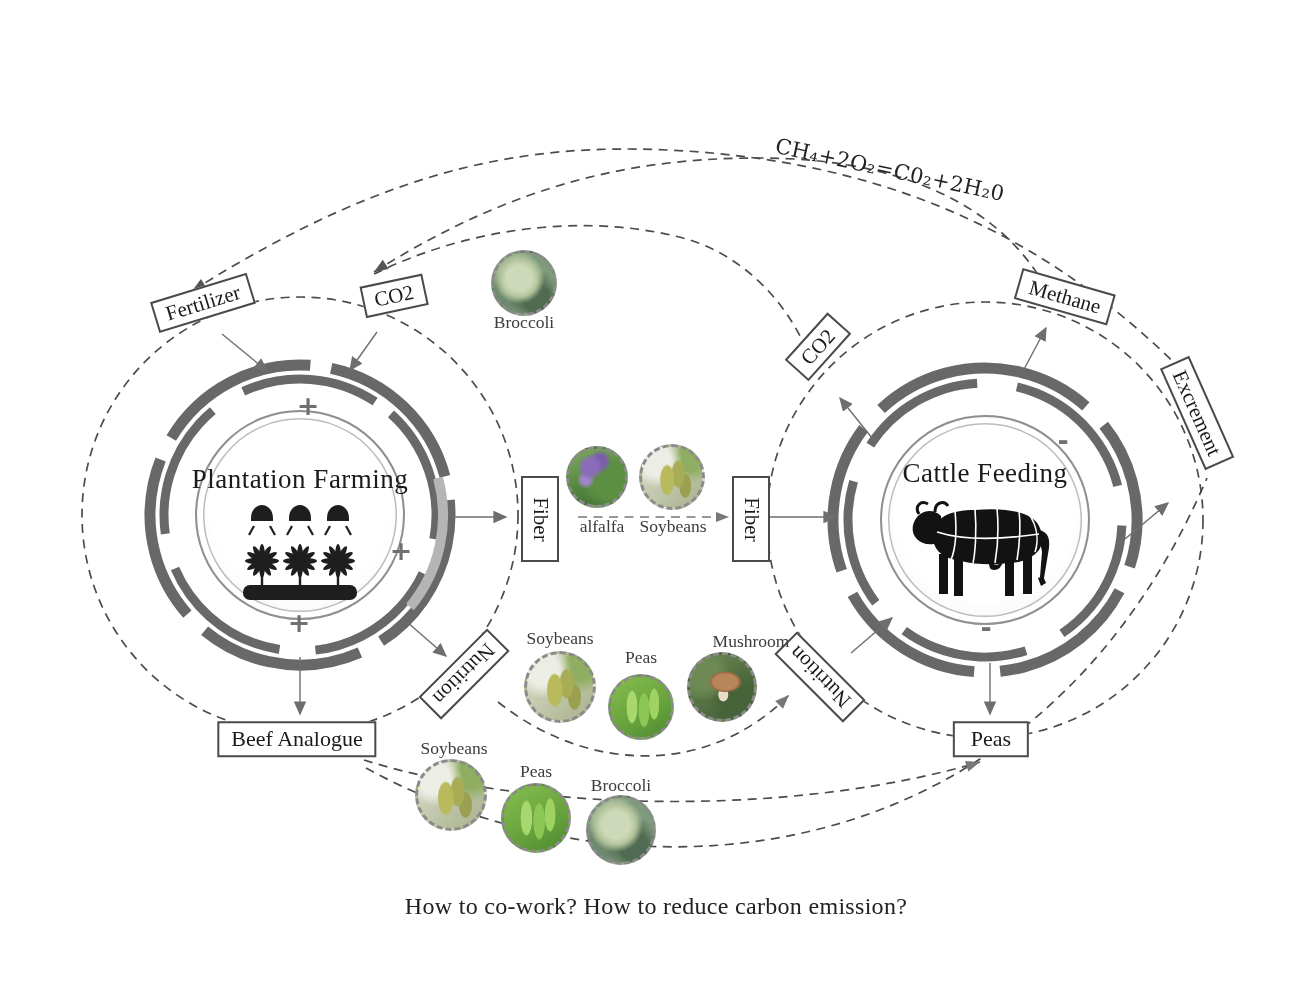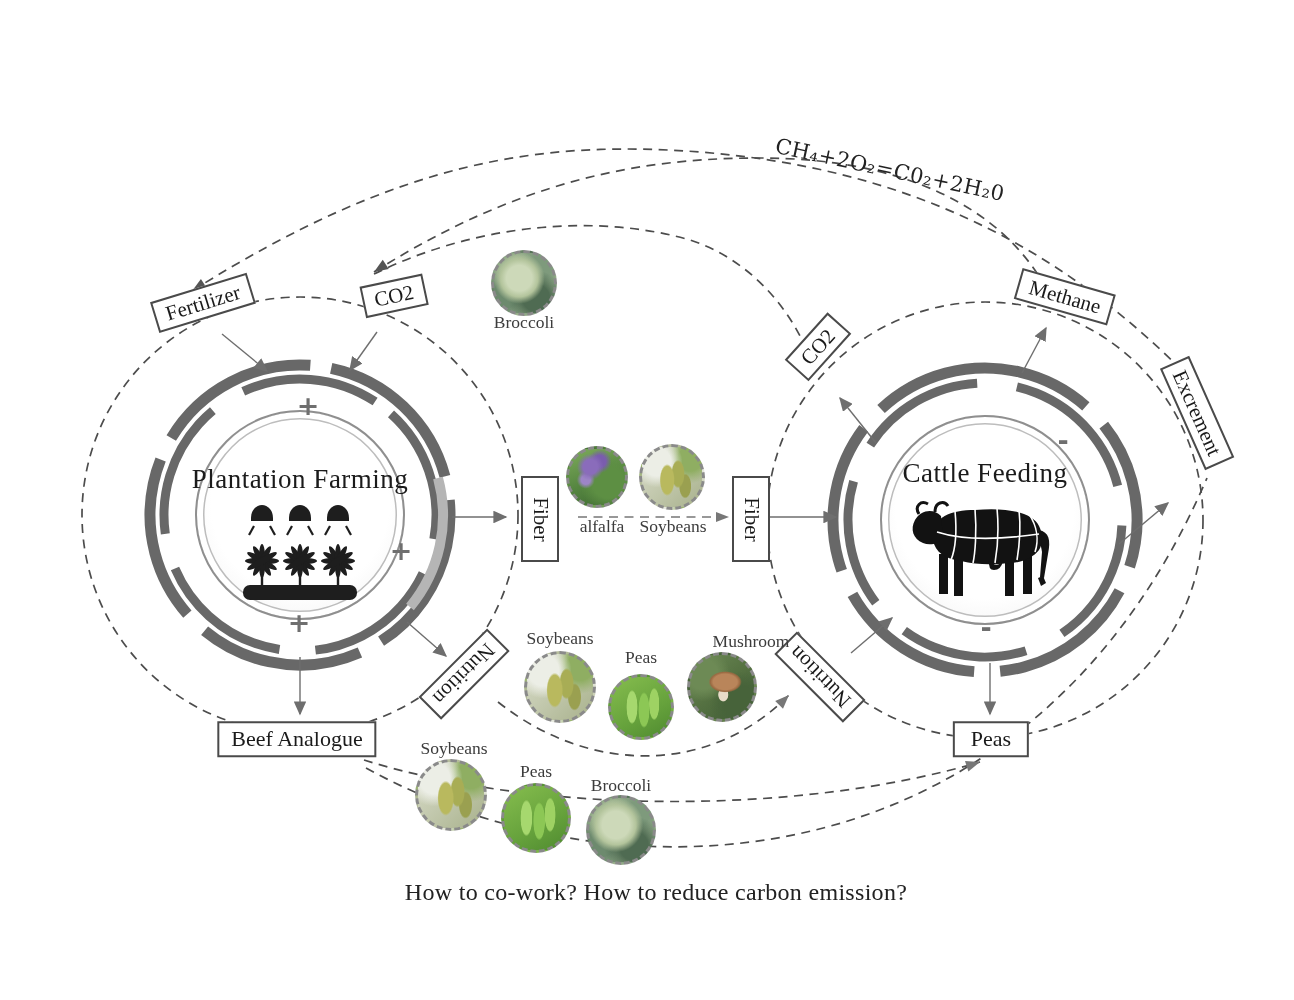--- a/index.html
+++ b/index.html
@@ -44,21 +44,21 @@
      radial-gradient(ellipse 13% 40% at 72% 45%, #9ed263 0 60%, rgba(0,0,0,0) 68%),
      linear-gradient(150deg, #86bd4e 0%, #66a23c 60%, #4f8a30 100%);}
   .p-mushroom{background:
      radial-gradient(ellipse 34% 22% at 55% 42%, #b9855a 0 55%, #9a6a42 68%, rgba(0,0,0,0) 76%),
      radial-gradient(ellipse 12% 16% at 52% 62%, #e8dcc8 0 60%, rgba(0,0,0,0) 70%),
      radial-gradient(circle at 20% 30%, #6d8a55 0 22%, rgba(0,0,0,0) 40%),
      radial-gradient(circle at 80% 75%, #47633a 0 24%, rgba(0,0,0,0) 45%),
      linear-gradient(140deg, #6d8a55 0%, #55724490 50%, #3f5c35 100%),#55703f;}
   .equation{font-family:"DejaVu Serif","Liberation Serif",serif;font-size:21px;color:#222;
             letter-spacing:.5px;white-space:nowrap;}
-  .question{font-size:24px;color:#222;white-space:nowrap;letter-spacing:.3px;}
+  .question{font-size:24px;color:#222;white-space:nowrap;letter-spacing:.3px;margin-top:14px;}
 </style>
 </head>
 <body>
 
 <div id="canvas">
 
   <svg class="layer" width="1294" height="1000" viewBox="0 0 1294 1000">
     <defs>
       <marker id="ah" orient="auto" markerWidth="11" markerHeight="9" refX="9" refY="4.5">
         <path d="M0,0 L10,4.5 L0,9 z" fill="#6e6e6e"></path>

